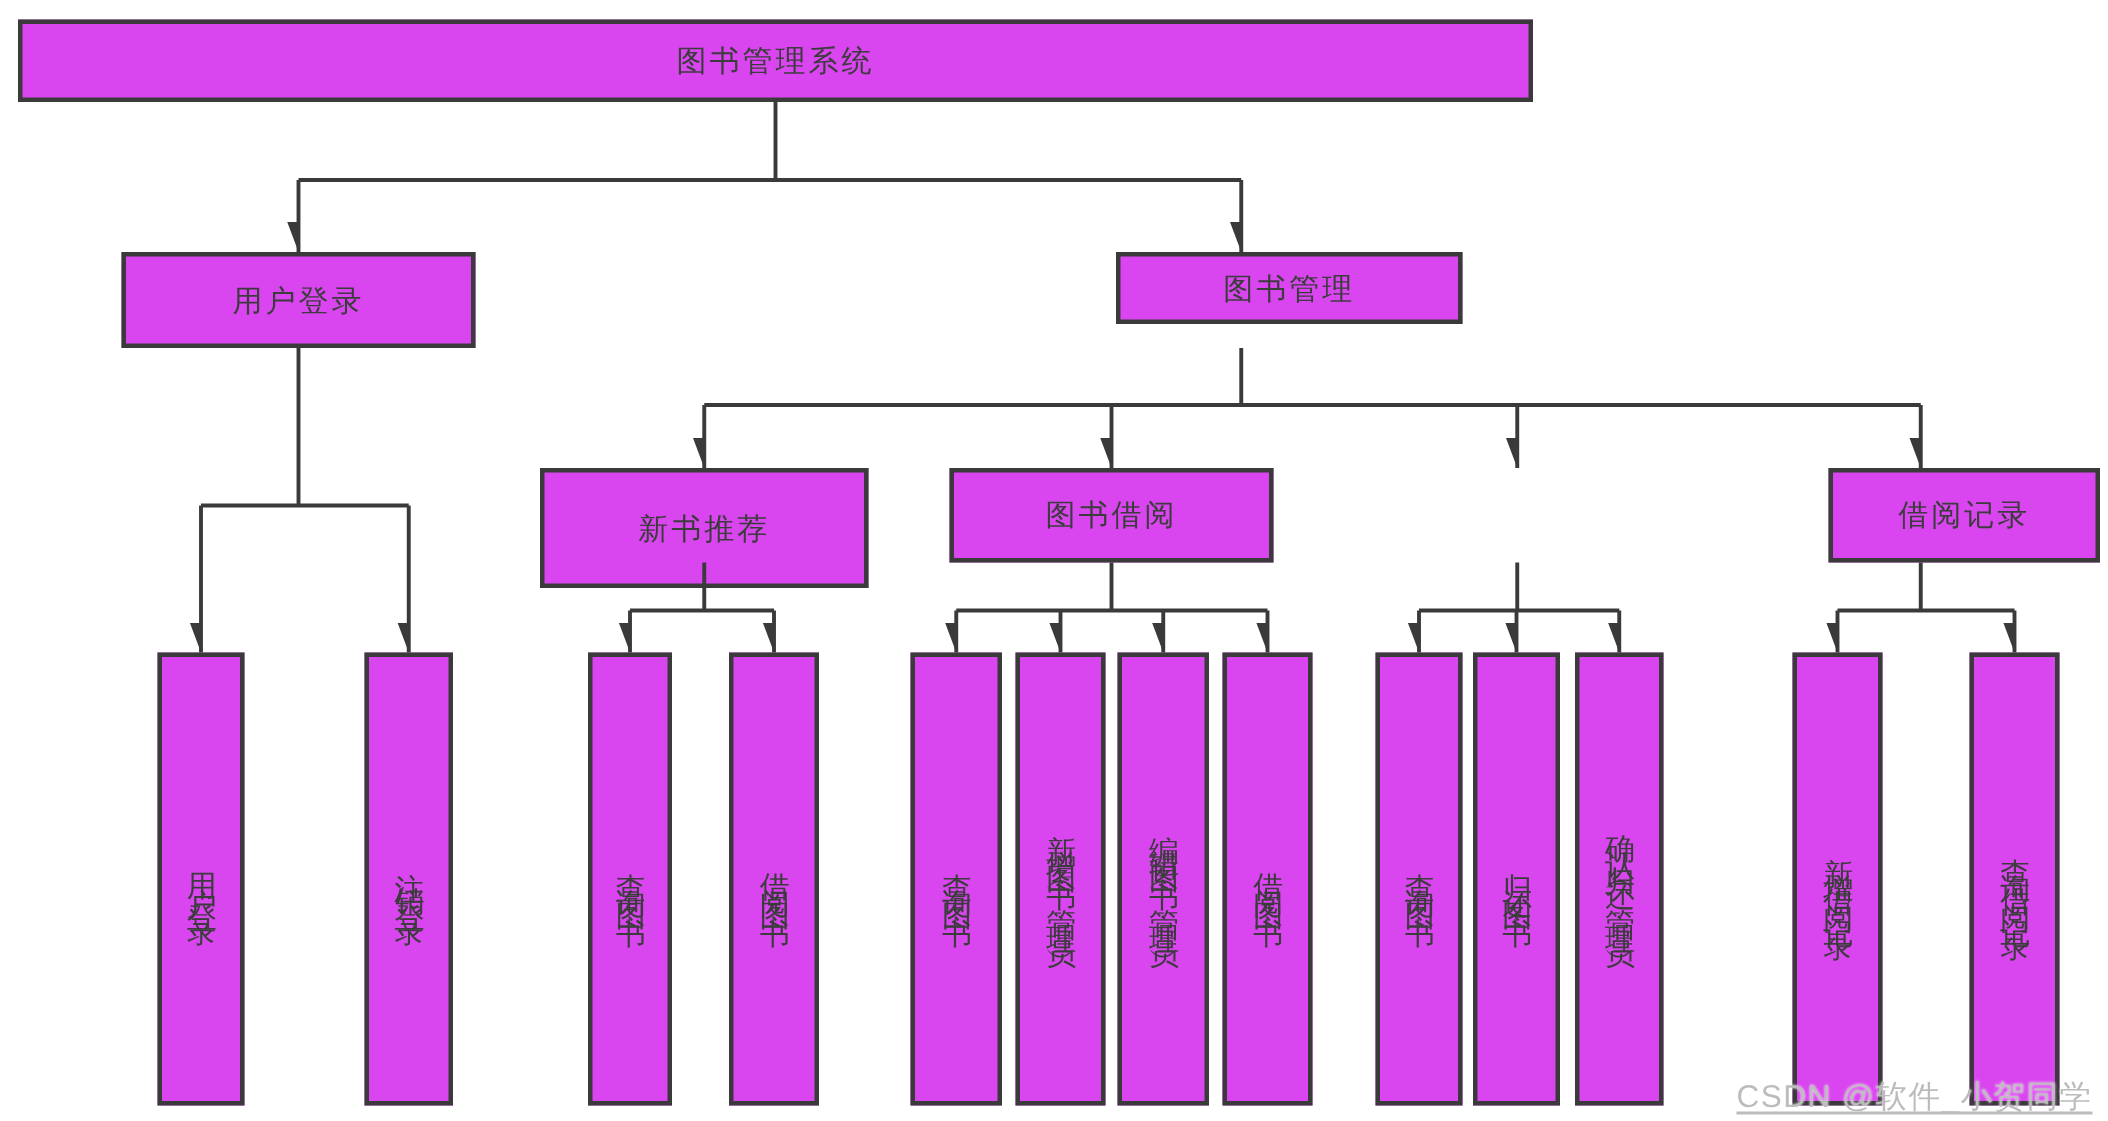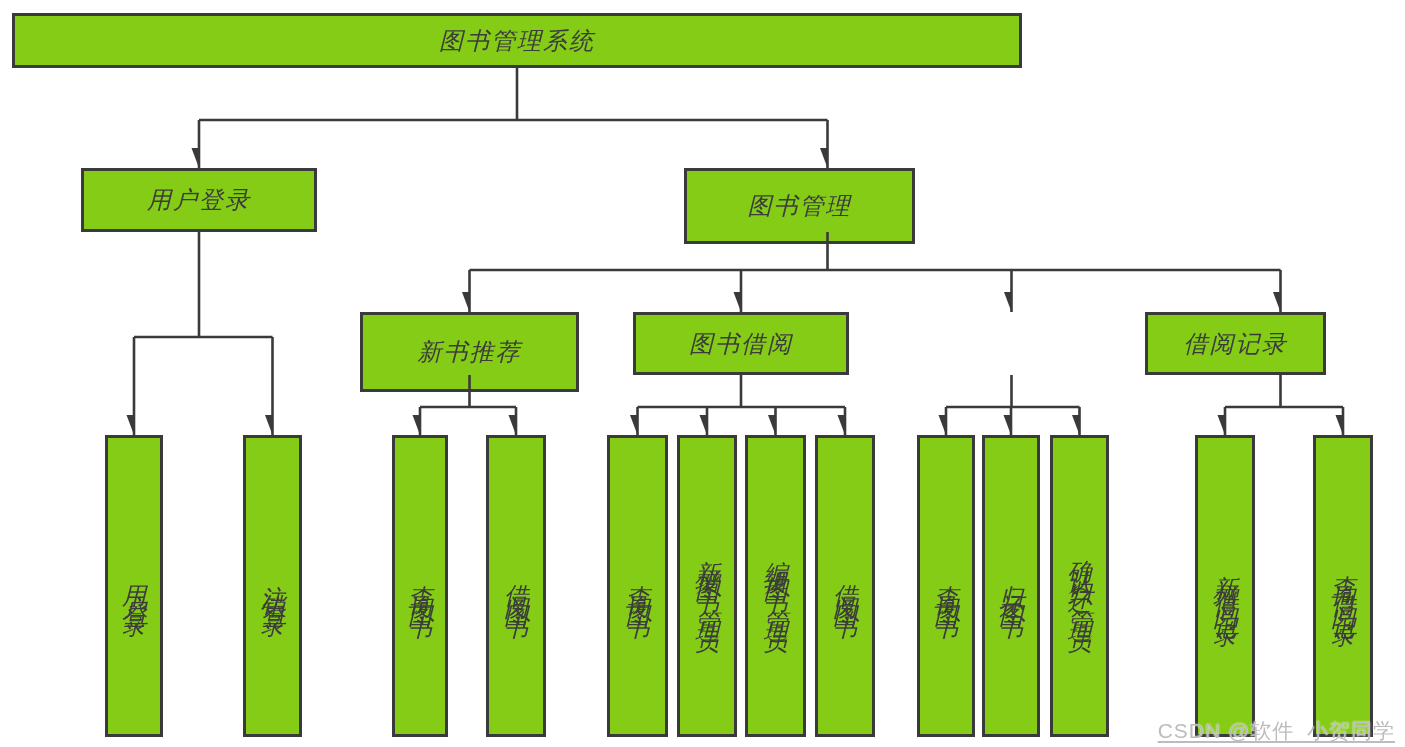--- a/index.html
+++ b/index.html
@@ -7,27 +7,26 @@
     position:relative;
     width:1405px; height:747px;
     background:#ffffff;
     font-family:"Liberation Sans","DejaVu Sans",sans-serif;
     overflow:hidden;
   }
   .wires { position:absolute; left:0; top:0; z-index:3; pointer-events:none; }
   .node {
     position:absolute;
     box-sizing:border-box;
-    background:#84cc16;
+    background:#d946ef;
     border:3px solid #3a3a3a;
     display:flex; align-items:center; justify-content:center;
     color:#3c3c3c;
-    font-size:24px;
+    font-size:20px;
     z-index:2;
-    font-style:italic;
   }
   .hbox { letter-spacing:2px; white-space:nowrap; }
   .vbox span {
     writing-mode:vertical-rl;
     text-orientation:mixed;
     letter-spacing:10px;
     line-height:1;
     white-space:nowrap;
   }
   .watermark {
@@ -84,25 +83,25 @@
       <line x1="1011" y1="407" x2="1011" y2="435" marker-end="url(#ah)"></line>
       <line x1="1079.5" y1="407" x2="1079.5" y2="435" marker-end="url(#ah)"></line>
       <line x1="1225" y1="407" x2="1225" y2="435" marker-end="url(#ah)"></line>
       <line x1="1343" y1="407" x2="1343" y2="435" marker-end="url(#ah)"></line>
     </g>
   </svg>
 
   <div class="node hbox" style="left:12px; top:13px; width:1010px; height:55px;">图书管理系统</div>
 
   <div class="node hbox" style="left:81px; top:168px; width:236px; height:64px;">用户登录</div>
-  <div class="node hbox" style="left:684px; top:168px; width:231px; height:76px;">图书管理</div>
+  <div class="node hbox" style="left:744px; top:168px; width:231px; height:48px;">图书管理</div>
 
   <div class="node hbox" style="left:360px; top:312px; width:219px; height:80px;">新书推荐</div>
   <div class="node hbox" style="left:633px; top:312px; width:216px; height:63px;">图书借阅</div>
-  <div class="node hbox" style="left:1145px; top:312px; width:181px; height:63px;">借阅记录</div>
+  <div class="node hbox" style="left:1219px; top:312px; width:181px; height:63px;">借阅记录</div>
 
   <div class="node vbox" style="left:105px; top:435px; width:58px; height:302px;">
     <span>用户登录</span>
   </div>
   <div class="node vbox" style="left:243px; top:435px; width:59px; height:302px;">
     <span>注销登录</span>
   </div>
 
   <div class="node vbox" style="left:392px; top:435px; width:56px; height:302px;">
     <span>查询图书</span>

